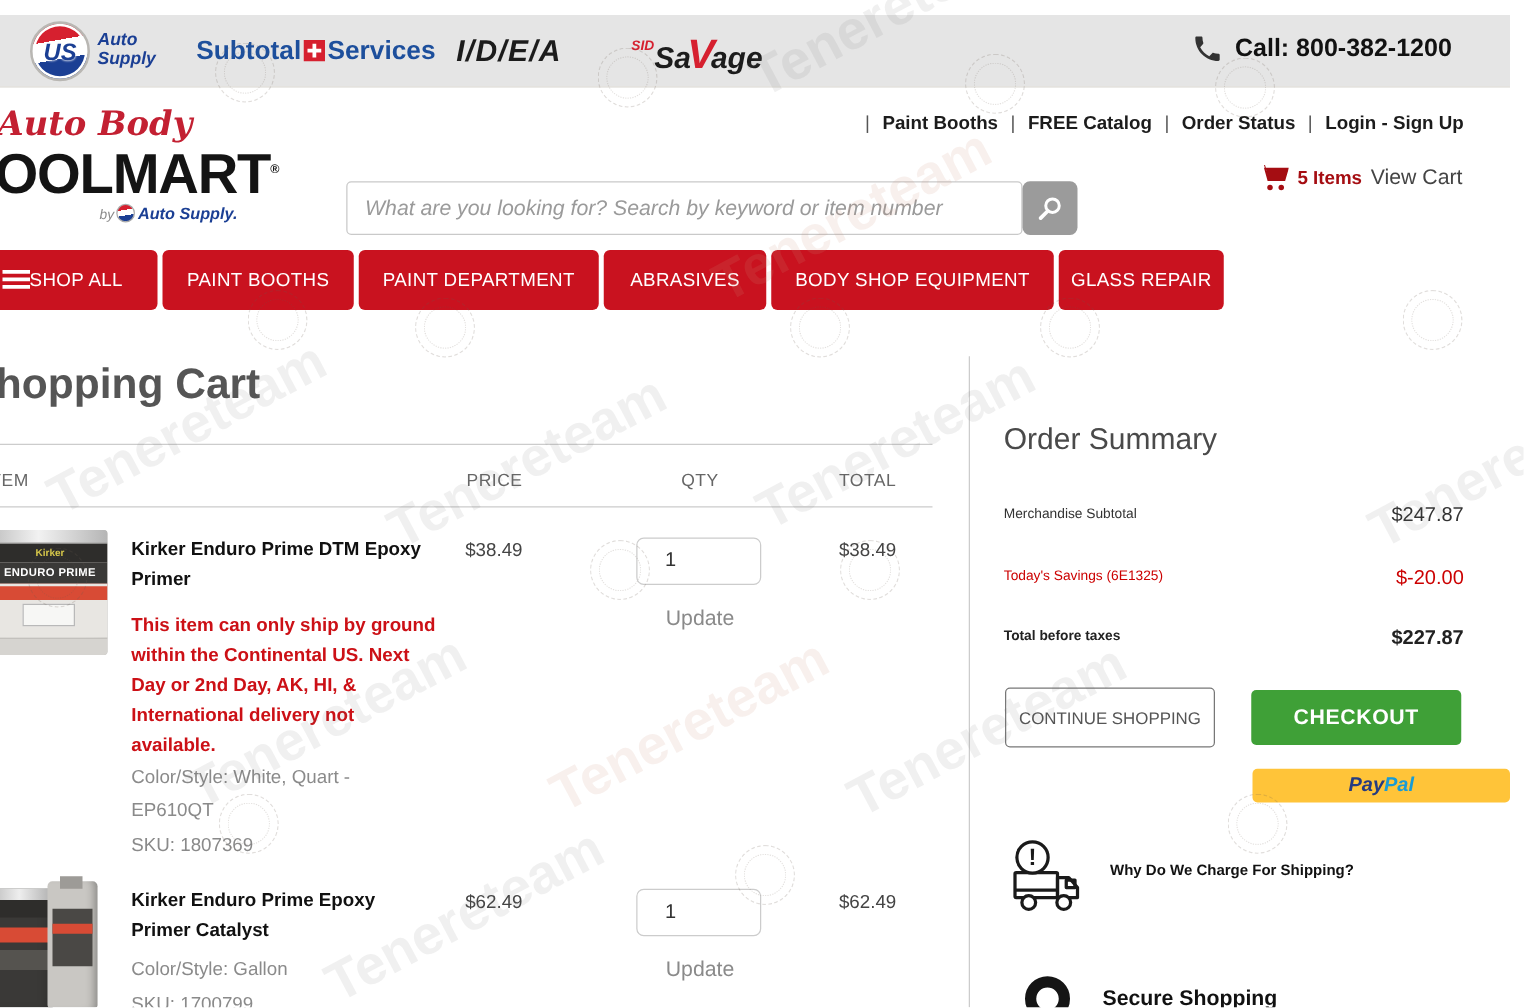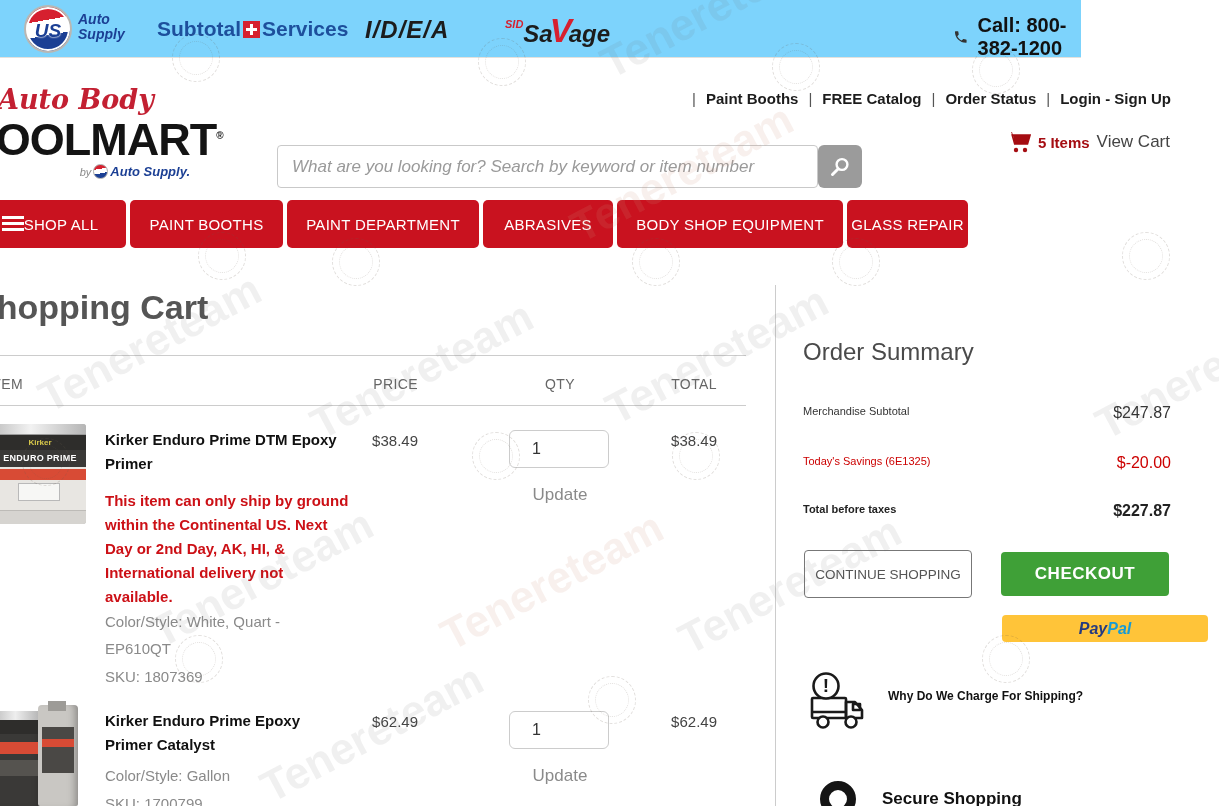--- a/index.html
+++ b/index.html
@@ -17,21 +17,21 @@
   .wm10{left:590px;top:-16px;}
   .stamp { position:absolute; width:48px; height:48px; border:1.5px dashed rgba(105,92,80,0.20);
     border-radius:50%; pointer-events:none; z-index:5; }
   .stamp::before { content:""; position:absolute; inset:6px; border:1px dotted rgba(105,92,80,0.18); border-radius:50%; }
   .s1{left:172px;top:34px;} .s2{left:478px;top:38px;} .s3{left:772px;top:43px;} .s4{left:972px;top:46px;}
   .s5{left:198px;top:232px;} .s6{left:332px;top:238px;} .s7{left:632px;top:238px;} .s8{left:832px;top:238px;}
   .s9{left:1122px;top:232px;} .s10{left:22px;top:438px;} .s11{left:472px;top:432px;} .s12{left:672px;top:432px;}
   .s13{left:175px;top:635px;} .s14{left:588px;top:676px;} .s15{left:982px;top:635px;}
 
   
-  .topbar { position:absolute; left:0; top:0; width:1081px; height:58px; background:#7dd3fc;
+  .topbar { position:absolute; left:0; top:12px; width:1208px; height:58px; background:#e5e5e5;
     border-bottom:1px solid #e4e1dc; }
   .usball { position:absolute; left:24px; top:5px; width:48px; height:48px; border-radius:50%;
     background:linear-gradient(170deg,#d6202f 0 32%,#ffffff 32% 62%,#1b3f94 62% 100%);
     border:2px solid #b9b7b3; box-shadow:inset 0 0 0 2px #fff; }
   .usball span { position:absolute; left:0; right:0; top:13px; text-align:center; font-size:19px;
     font-weight:bold; font-style:italic; color:#1b3f94; text-shadow:0 0 2px #fff,0 0 2px #fff; }
   .us-text { position:absolute; left:78px; top:12px; color:#1b3f94; font-weight:bold; font-style:italic;
     font-size:14px; line-height:15px; }
   .collision { position:absolute; left:157px; top:17px; font-size:21px; font-weight:bold; color:#1d4f9c; }
   .collision .sq { display:inline-block; width:17px; height:17px; background:#d6202f; position:relative;
@@ -74,21 +74,21 @@
   .search-btn { position:absolute; right:0; top:0; width:44px; height:43px; background:#9b9b9b;
     border:none; border-radius:6px; cursor:pointer; display:flex; align-items:center; justify-content:center; }
 
   
   .navbar { position:absolute; left:0; top:200px; width:1219px; height:49px; }
   .navbtn { position:absolute; top:0; height:48px; background:#c9121f; border-radius:5px;
     color:#fff; font-size:15px; display:flex; align-items:center; justify-content:center;
     letter-spacing:0.3px; cursor:pointer; }
   .nb0{left:-34px;width:160px; padding-left:30px;} .nb1{left:130px;width:153px;}
   .nb2{left:287px;width:192px;} .nb3{left:483px;width:130px;} .nb4{left:617px;width:226px;}
-  .nb5{left:847px;width:121px;} .nb6{left:1003px;width:164px;}
+  .nb5{left:847px;width:132px;} .nb6{left:1003px;width:164px;}
   .burger { position:absolute; left:36px; top:16px; width:22px; height:16px; }
   .burger i { display:block; height:3px; background:#fff; margin-bottom:3px; }
 
   
   .page-title { position:absolute; left:-26px; top:288px; font-size:34px; color:#555; }
   .hr { position:absolute; left:0; width:746px; height:1px; background:#ccc; }
   .hr1{top:355px;} .hr2{top:405px;}
   .colhead { position:absolute; font-size:14px; color:#666; letter-spacing:0.4px; }
   .ch-item{left:-12px; top:376px;} .ch-price{left:318px; width:100px; text-align:right; top:376px;}
   .ch-qty{left:510px; width:100px; text-align:center; top:376px;}

